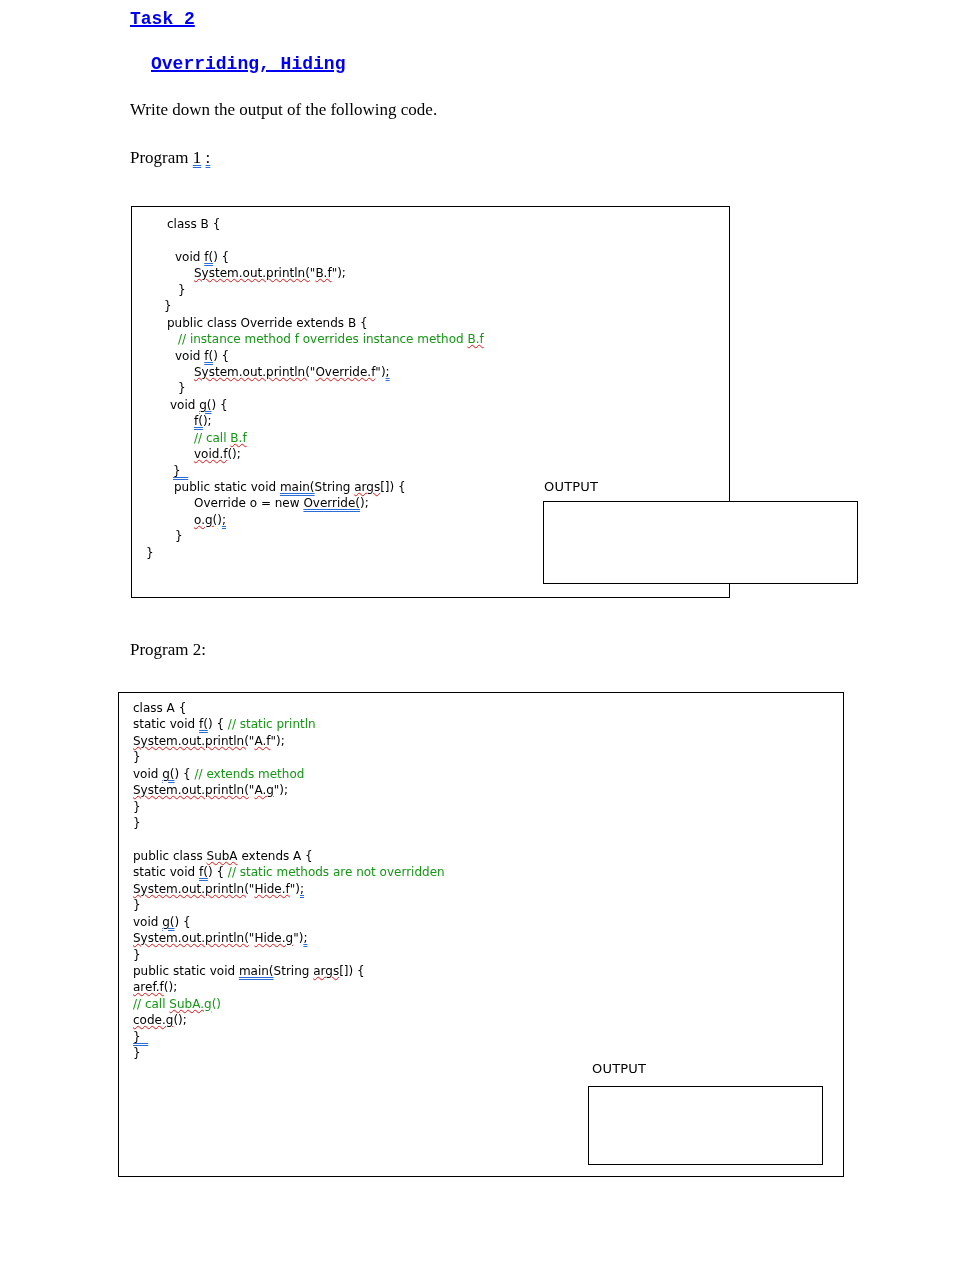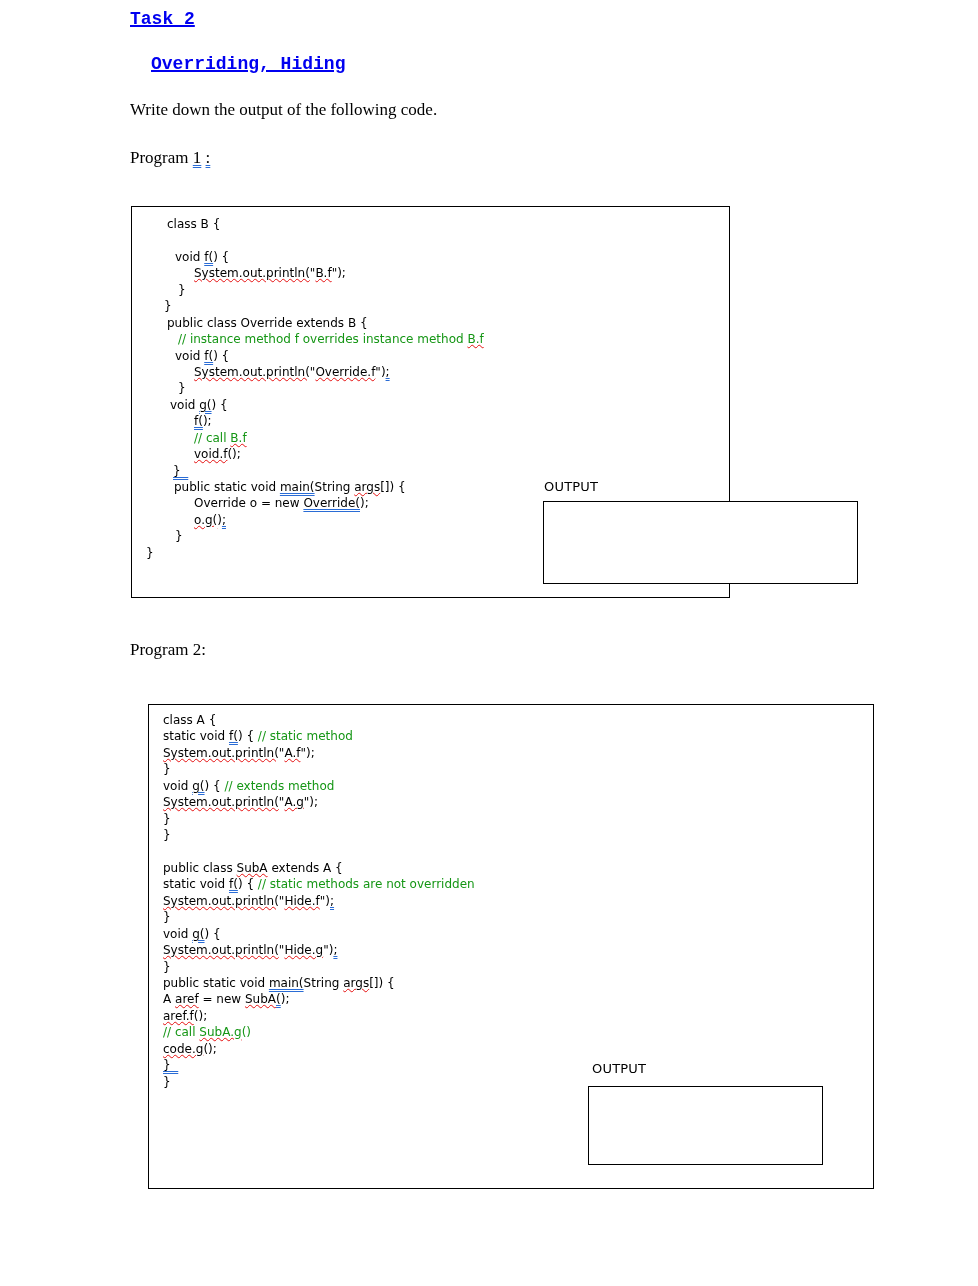--- a/index.html
+++ b/index.html
@@ -115,40 +115,39 @@
         <div class="code-line" style="padding-left: 43px;"><span>}</span></div>
         <div class="code-line" style="padding-left: 14px;"><span>}</span></div>
       </div>
   </div>
 
   <div class="output-label" style="left:544px;top:479px;">OUTPUT</div>
   <div class="output-box" style="left:543px;top:501px;width:315px;height:83px;"></div>
 
   <div class="serif-text" style="top:640px;">Program 2:</div>
 
-  <div class="codebox" style="left:148px;top:692px;width:726px;height:485px;margin-top:12px;">
+  <div class="codebox" style="left:118px;top:692px;width:726px;height:485px;">
     <div class="codeblock" style="top:7px;">
         <div class="code-line" style="padding-left: 14px;"><span>class A {</span></div>
-        <div class="code-line" style="padding-left: 14px;"><span>static void </span><span class="bu">f(</span><span>) { </span><span class="cm">// static method</span></div>
+        <div class="code-line" style="padding-left: 14px;"><span>static void </span><span class="bu">f(</span><span>) { </span><span class="cm">// static println</span></div>
         <div class="code-line" style="padding-left: 14px;"><span class="sq">System.out.println(</span><span>"</span><span class="sq">A.f</span><span>");</span></div>
         <div class="code-line" style="padding-left: 14px;"><span>}</span></div>
         <div class="code-line" style="padding-left: 14px;"><span>void </span><span class="bu">g(</span><span>) { </span><span class="cm">// extends method</span></div>
         <div class="code-line" style="padding-left: 14px;"><span class="sq">System.out.println(</span><span>"</span><span class="sq">A.g</span><span>");</span></div>
         <div class="code-line" style="padding-left: 14px;"><span>}</span></div>
         <div class="code-line" style="padding-left: 14px;"><span>}</span></div>
         <div class="code-line" style="padding-left: 0px;"><span>&nbsp;</span></div>
         <div class="code-line" style="padding-left: 14px;"><span>public class </span><span class="sq">SubA</span><span> extends A {</span></div>
         <div class="code-line" style="padding-left: 14px;"><span>static void </span><span class="bu">f(</span><span>) { </span><span class="cm">// static methods are not overridden</span></div>
         <div class="code-line" style="padding-left: 14px;"><span class="sq">System.out.println(</span><span>"</span><span class="sq">Hide.f</span><span>")</span><span class="bu">;</span></div>
         <div class="code-line" style="padding-left: 14px;"><span>}</span></div>
         <div class="code-line" style="padding-left: 14px;"><span>void </span><span class="bu">g(</span><span>) {</span></div>
         <div class="code-line" style="padding-left: 14px;"><span class="sq">System.out.println(</span><span>"</span><span class="sq">Hide.g</span><span>")</span><span class="bu">;</span></div>
         <div class="code-line" style="padding-left: 14px;"><span>}</span></div>
         <div class="code-line" style="padding-left: 14px;"><span>public static void </span><span class="bu">main(</span><span>String </span><span class="sq">args</span><span>[]) {</span></div>
-        <div class="code-line" style="padding-left: 14px;"><span>A </span><span class="sq">aref</span><span> = new </span><span class="sq">SubA</span><span class="bu">(</span><span>);</span></div>
         <div class="code-line" style="padding-left: 14px;"><span class="sq">aref.f</span><span>();</span></div>
         <div class="code-line" style="padding-left: 14px;"><span class="cm">// call </span><span class="cm sq">SubA.g</span><span class="cm">()</span></div>
         <div class="code-line" style="padding-left: 14px;"><span class="sq">code.g</span><span>();</span></div>
         <div class="code-line" style="padding-left: 14px;"><span class="bu">}&nbsp;&nbsp;</span></div>
         <div class="code-line" style="padding-left: 14px;"><span>}</span></div>
       </div>
   </div>
 
   <div class="output-label" style="left:592px;top:1061px;">OUTPUT</div>
   <div class="output-box" style="left:588px;top:1086px;width:235px;height:79px;"></div>

